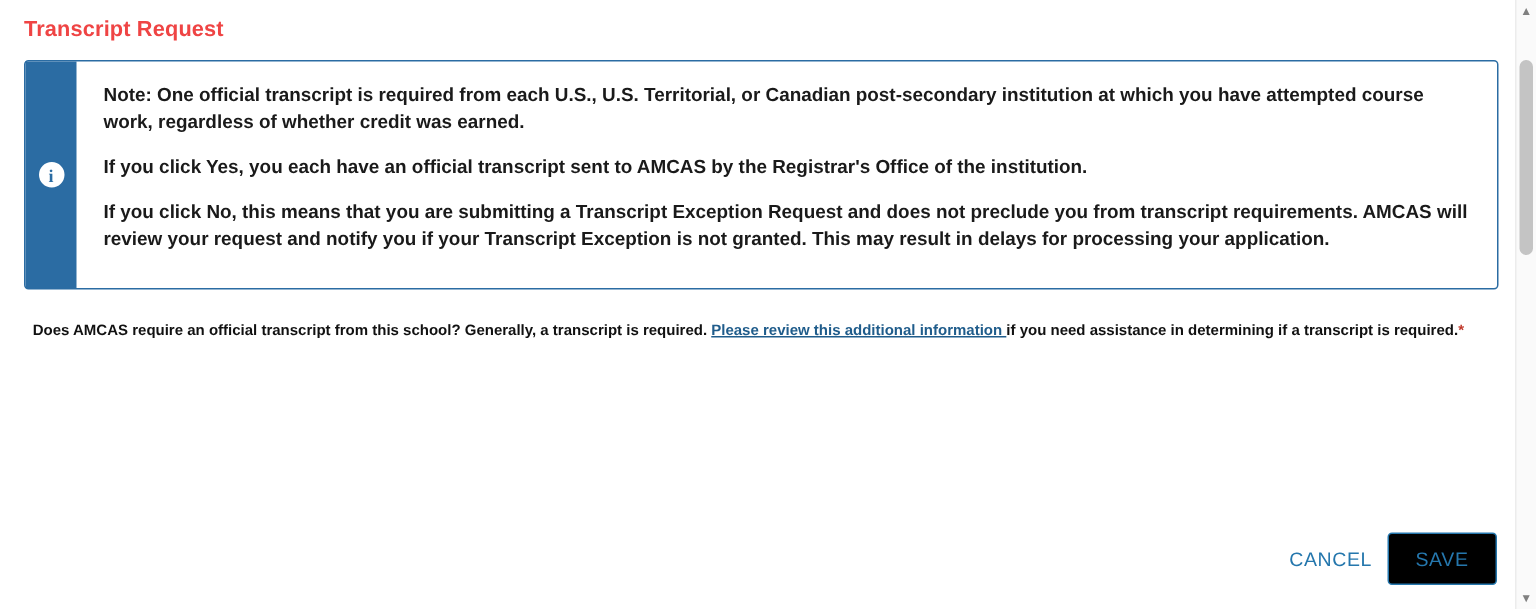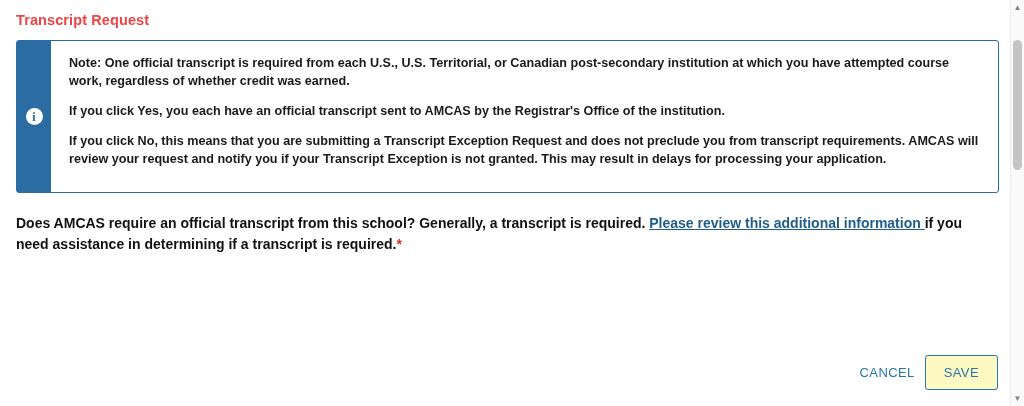--- a/index.html
+++ b/index.html
@@ -75,25 +75,26 @@
     font-weight: bold;
     color: #1a1a1a;
   }
   .callout-body p:last-child {
     margin-bottom: 12px;
   }
 
   
   .question {
     margin: 20px 0 10px 0;
-    font-size: 14px;
+    font-size: 10px;
     font-weight: bold;
     line-height: 1.5;
     color: #111111;
     max-width: 960px;
+    text-align: right;
   }
   .question a {
     color: #1f5c8b;
     text-decoration: underline;
     font-weight: bold;
   }
   .required-star {
     color: #c0392b;
     font-weight: bold;
   }
@@ -137,21 +138,21 @@
     background: none;
     border: none;
     color: #2577ad;
     font-size: 13px;
     font-family: "Liberation Sans", sans-serif;
     letter-spacing: 0.4px;
     cursor: pointer;
     padding: 6px 8px;
   }
   .btn-save {
-    background: #fef9c3;
+    background: #000000;
     border: 1px solid #2577ad;
     color: #2577ad;
     font-size: 13px;
     font-family: "Liberation Sans", sans-serif;
     letter-spacing: 0.4px;
     border-radius: 3px;
     padding: 9px 18px;
     cursor: pointer;
   }
 

